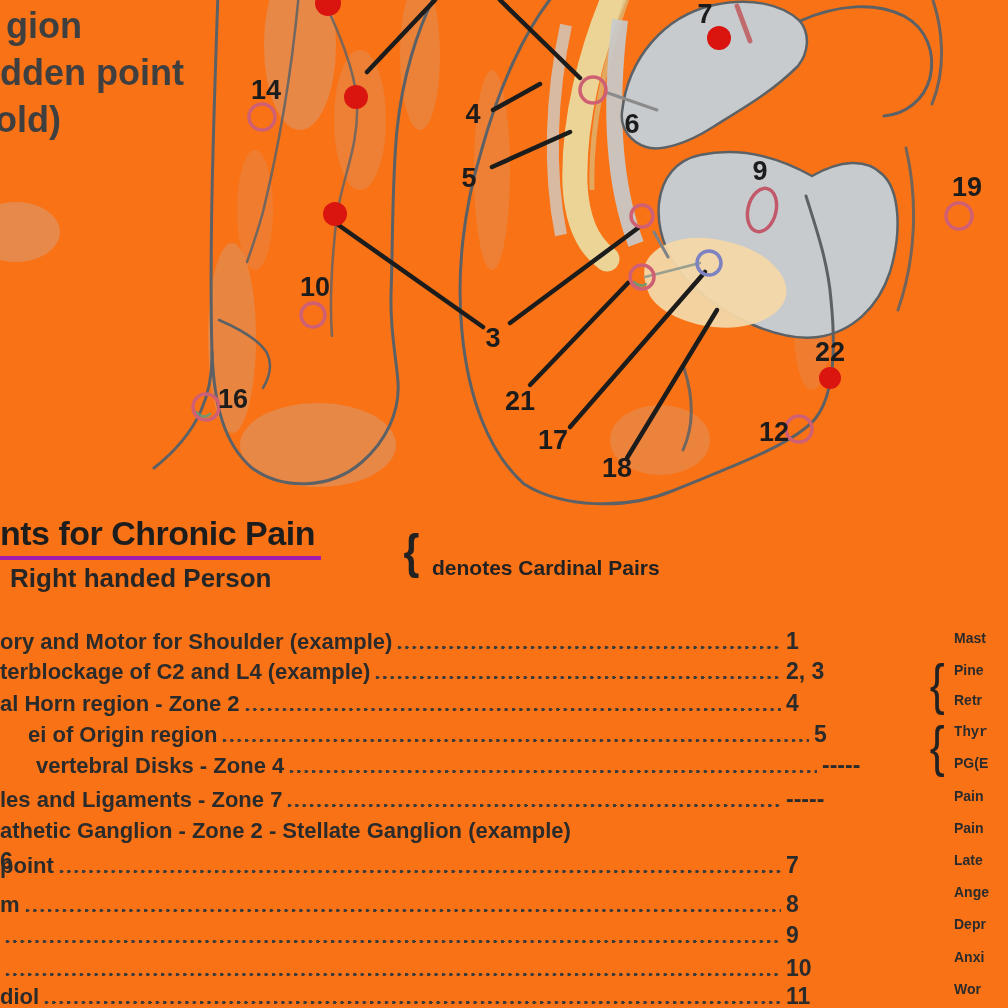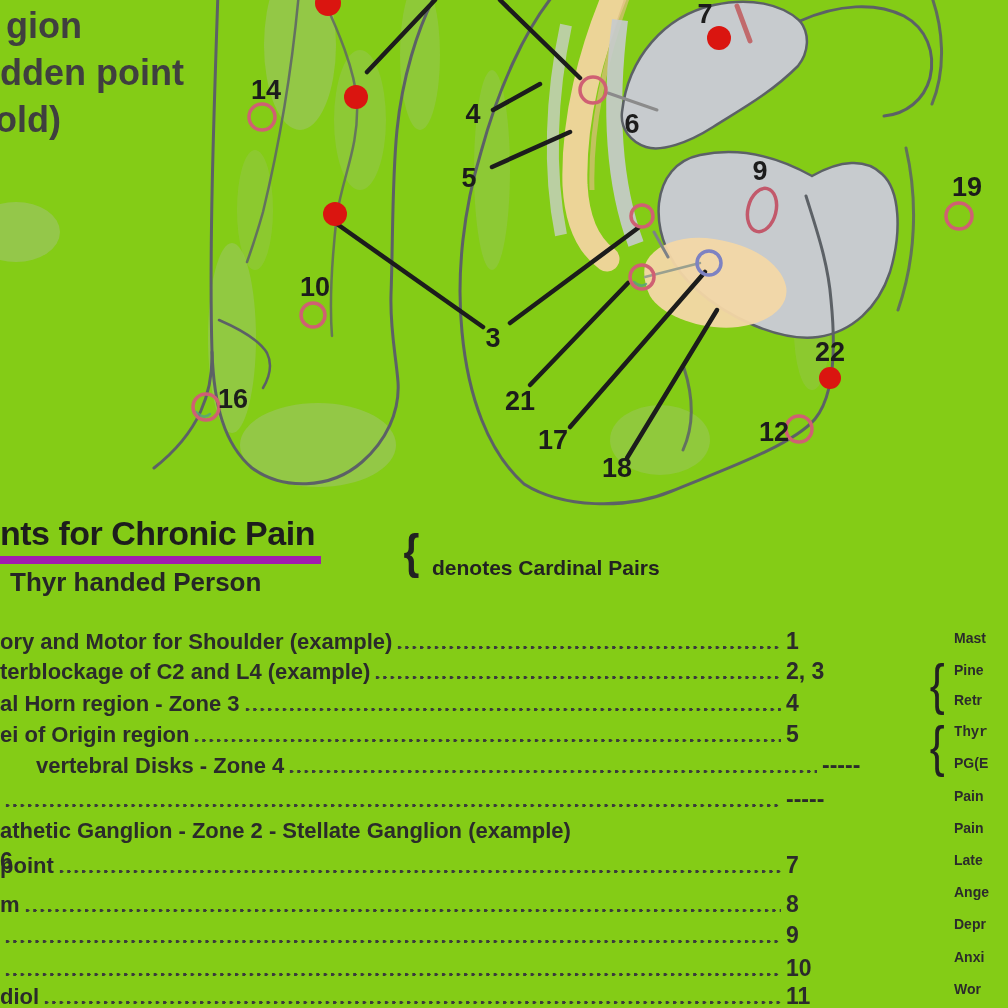--- a/index.html
+++ b/index.html
@@ -1,28 +1,28 @@
 <!DOCTYPE html>
 <html><head>
 <meta charset="utf-8">
 <style>
   html,body{margin:0;padding:0;background:#e9e9e9;}
-  #stage{position:relative;width:1008px;height:1008px;background:#84cc16;overflow:hidden;
+  #stage{position:relative;width:1008px;height:1008px;background:#f97316;overflow:hidden;
          font-family:"Liberation Sans",sans-serif;}
   
   .cutoff{position:absolute;left:0;top:2px;color:#3f3f3f;font-weight:700;font-size:36px;line-height:47px;}
   .cutoff div:nth-child(1){margin-left:6px;}
   .cutoff div:nth-child(3){margin-left:-5px;}
   
   #ear{position:absolute;left:0;top:0;}
   .plabel{font-family:"Liberation Sans",sans-serif;font-weight:700;font-size:27px;fill:#1c1c1c;}
   
   .title-block{position:absolute;left:0;top:514px;color:#1d1d1d;}
   .title-block h1{display:inline-block;margin:0;font-size:34px;font-weight:700;letter-spacing:-.5px;
-                  border-bottom:8px solid #a21caf;padding:0 6px 3px 0;}
+                  border-bottom:4px solid #a21caf;padding:0 6px 3px 0;}
   .subtitle{font-size:26px;font-weight:700;margin:3px 0 0 10px;color:#262626;}
   .big-brace{position:absolute;left:402px;top:528px;font-size:48px;line-height:48px;font-weight:700;color:#222;
              transform:scaleX(.85);}
   .brace-note{position:absolute;left:432px;top:556px;font-size:21px;font-weight:700;color:#222;}
   
   .row{position:absolute;left:0;width:840px;height:27px;display:flex;align-items:baseline;
        font-size:22px;font-weight:700;color:#2b2b2b;white-space:nowrap;}
   .row .frag{flex:0 0 auto;}
   .row .dots{flex:1 1 auto;height:7px;align-self:flex-end;margin:0 5px 4px 4px;
              background-image:radial-gradient(circle at 3.5px 3.5px,#3b3b3b 1.6px,rgba(0,0,0,0) 1.9px);
@@ -143,52 +143,53 @@
         <text x="705" y="14" text-anchor="middle" dominant-baseline="central" class="plabel">7</text>
         <text x="760" y="171" text-anchor="middle" dominant-baseline="central" class="plabel">9</text>
         <text x="967" y="187" text-anchor="middle" dominant-baseline="central" class="plabel">19</text>
         <text x="830" y="352" text-anchor="middle" dominant-baseline="central" class="plabel">22</text>
         <text x="774" y="432" text-anchor="middle" dominant-baseline="central" class="plabel">12</text>
       </g>
   </svg>
 
   <div class="title-block">
     <h1>nts for Chronic Pain</h1>
-    <div class="subtitle">Thyr handed Person</div>
+    <div class="subtitle">Right handed Person</div>
   </div>
   <div class="big-brace">{</div>
   <div class="brace-note">denotes Cardinal Pairs</div>
 
   <div id="index-rows">
       <div class="row" style="top: 628px;">
         <span class="frag">ory and Motor for Shoulder (example)</span>
         <span class="dots"></span>
         <span class="num">1</span>
       </div>
       <div class="row" style="top: 658px;">
         <span class="frag">terblockage of C2 and L4 (example)</span>
         <span class="dots"></span>
         <span class="num">2, 3</span>
       </div>
       <div class="row" style="top: 690px;">
-        <span class="frag">al Horn region - Zone 3</span>
+        <span class="frag">al Horn region - Zone 2</span>
         <span class="dots"></span>
         <span class="num">4</span>
       </div>
-      <div class="row" style="top: 721px;">
+      <div class="row" style="top: 721px; padding-left: 28px;">
         <span class="frag">ei of Origin region</span>
         <span class="dots"></span>
         <span class="num">5</span>
       </div>
       <div class="row" style="top: 752px; padding-left: 36px;">
         <span class="frag">vertebral Disks - Zone 4</span>
         <span class="dots"></span>
         <span class="num">-----</span>
       </div>
       <div class="row" style="top: 786px;">
+        <span class="frag">les and Ligaments - Zone 7</span>
         <span class="dots"></span>
         <span class="num">-----</span>
       </div>
       <div class="row" style="top: 818px; flex-direction: column;">
         <span class="frag">athetic Ganglion - Zone 2 - Stellate Ganglion (example)</span>
         <span class="dots"></span>
         <span class="num">6</span>
       </div>
       <div class="row" style="top: 852px;">
         <span class="frag">point</span>

